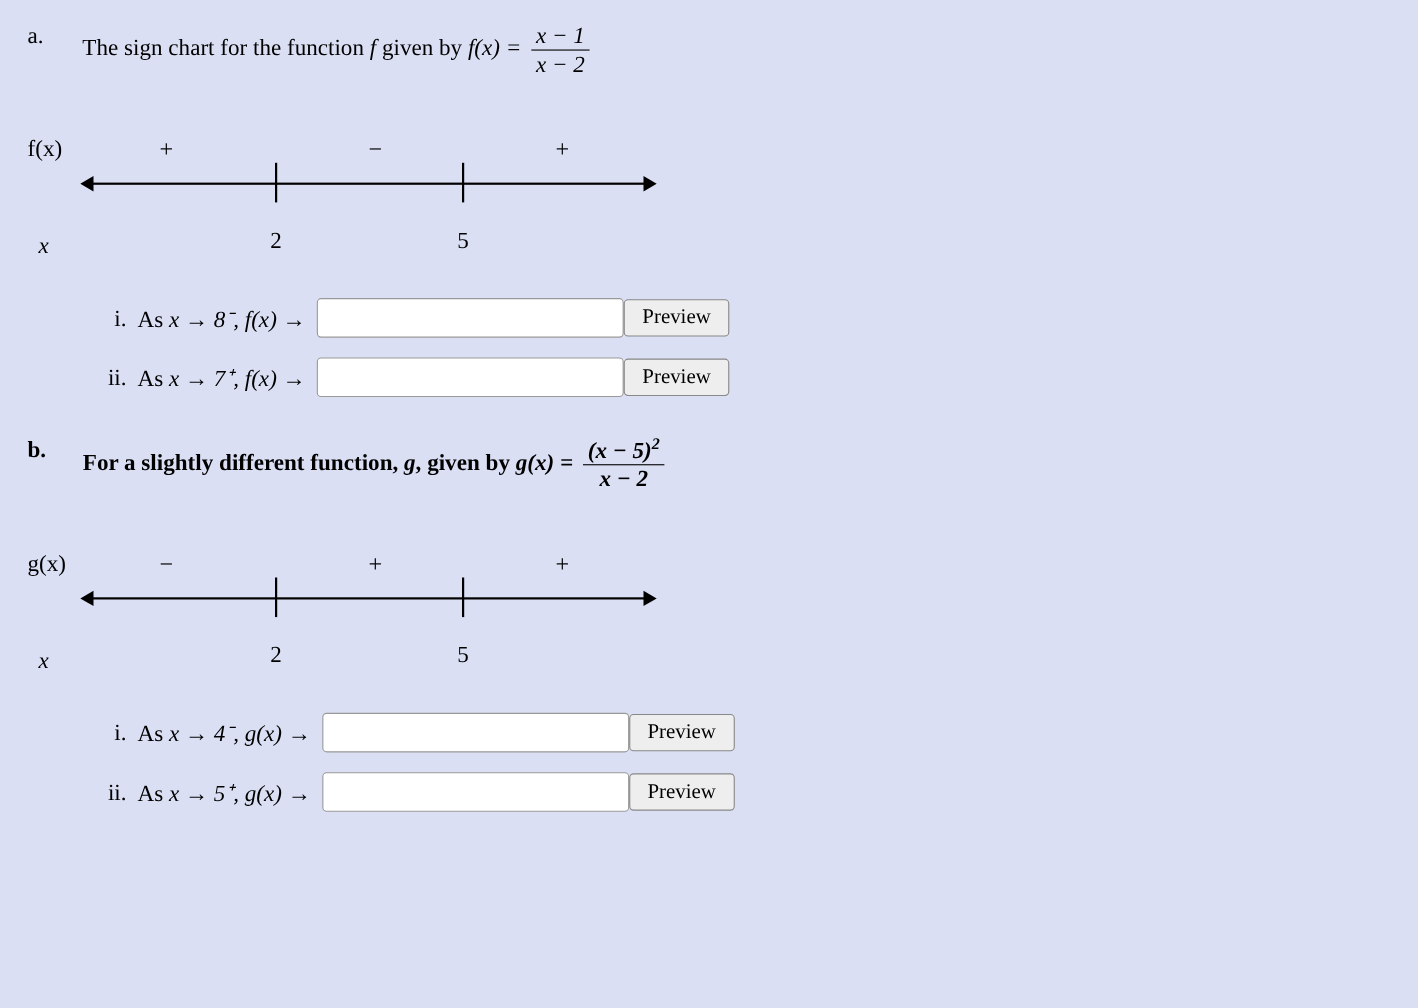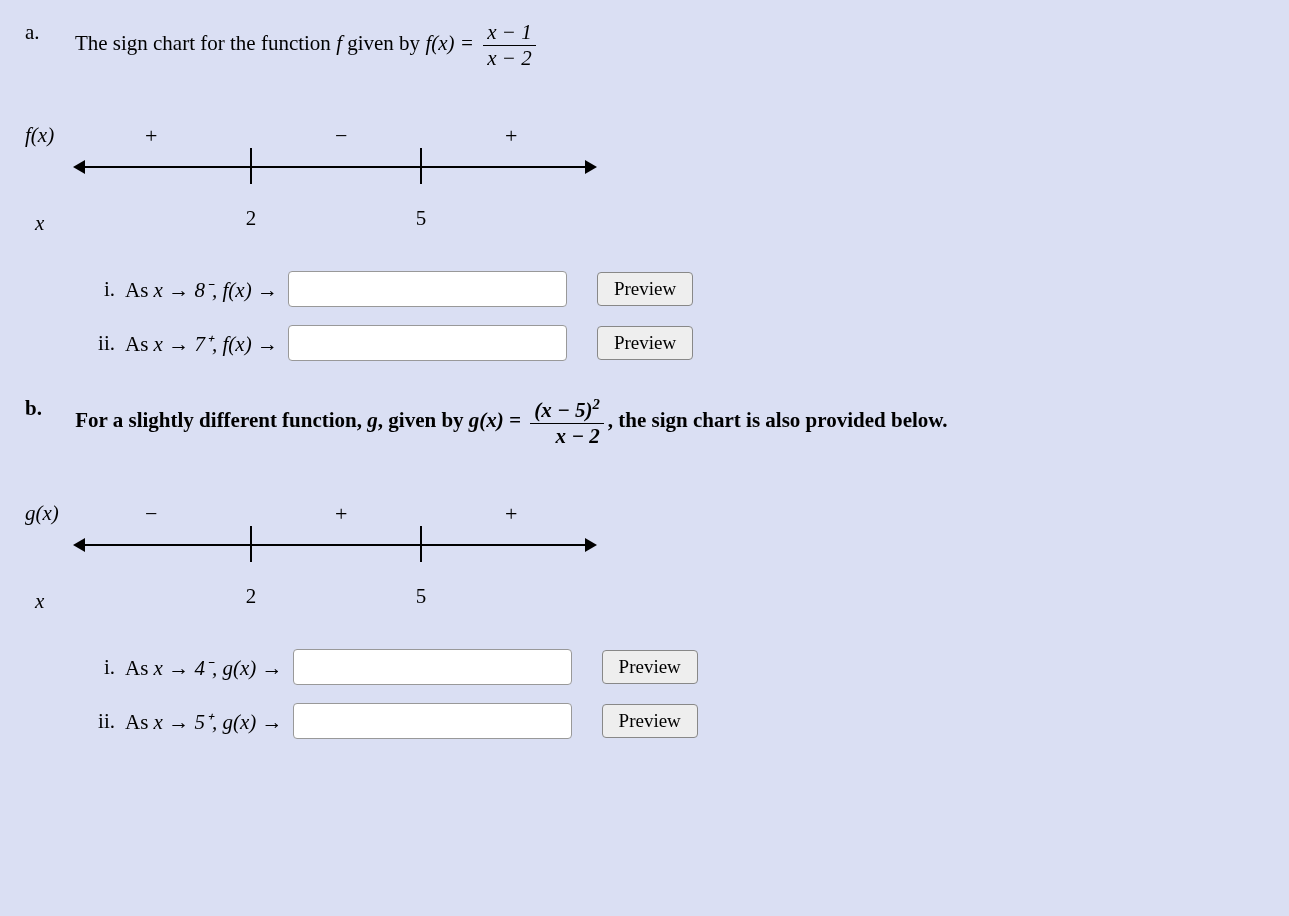--- a/index.html
+++ b/index.html
@@ -27,34 +27,32 @@
     margin: 0 4px;
   }
   .frac .num {
     display: block;
     border-bottom: 1.2px solid #000;
     padding: 0 4px;
   }
   .frac .den {
     display: block;
     padding: 0 4px;
-    text-align: right;
   }
   .math-i { font-style: italic; }
   .sign-chart {
     position: relative;
     width: 560px;
     height: 140px;
     margin: 10px 0 30px 0;
   }
   .fn-label {
     position: absolute;
     left: 0;
     top: 22px;
-    font-style: italic;
   }
   .x-label {
     position: absolute;
     left: 10px;
     top: 110px;
     font-style: italic;
   }
   .axis-line {
     position: absolute;
     left: 55px;
@@ -114,21 +112,20 @@
   input.answer {
     width: 265px;
     height: 30px;
     font-size: 16px;
     border: 1px solid #999;
     border-radius: 4px;
     padding: 2px 6px;
     background: #fff;
   }
   button.preview {
-    margin-left: 30px;
     height: 34px;
     padding: 0 16px;
     font-size: 19px;
     font-family: 'Times New Roman', Times, serif;
     border: 1px solid #888;
     border-radius: 4px;
     background: #eeeeee;
     cursor: pointer;
   }
   .sup {
@@ -179,21 +176,21 @@
   <span class="q-text">
     <span>As </span><span class="math-i">x → 7⁺, f(x) →</span>
   </span>
   <input class="answer" type="text" style="">
   <button class="preview">Preview</button>
 </div>
 
 <div class="problem-intro part-b">
   <span class="sub-label">b.</span>
   <span>
-    <span>For a slightly different function, </span><span class="math-i">g</span><span>, given by </span><span class="math-i">g(x) = </span><span class="frac"><span class="num math-i"><span>(x − 5)</span><span class="sup">2</span></span><span class="den math-i">x − 2</span></span><span>, the sign chart is also provided below.</span>
+    <span>For a slightly different function, </span><span class="math-i">g</span><span>, given by </span><span class="math-i">g(x) = </span><span class="frac"><span class="num math-i"><span>(x − 5)</span><span class="sup">2</span></span><span class="den math-i">x − 2</span></span>
   </span>
 </div>
 
 <div class="sign-chart">
   <div class="fn-label">g(x)</div>
   <div class="sign-sym" style="left:120px">−</div>
   <div class="sign-sym" style="left:310px">+</div>
   <div class="sign-sym" style="left:480px">+</div>
   <div class="arrow-left"></div>
   <div class="axis-line"></div>

